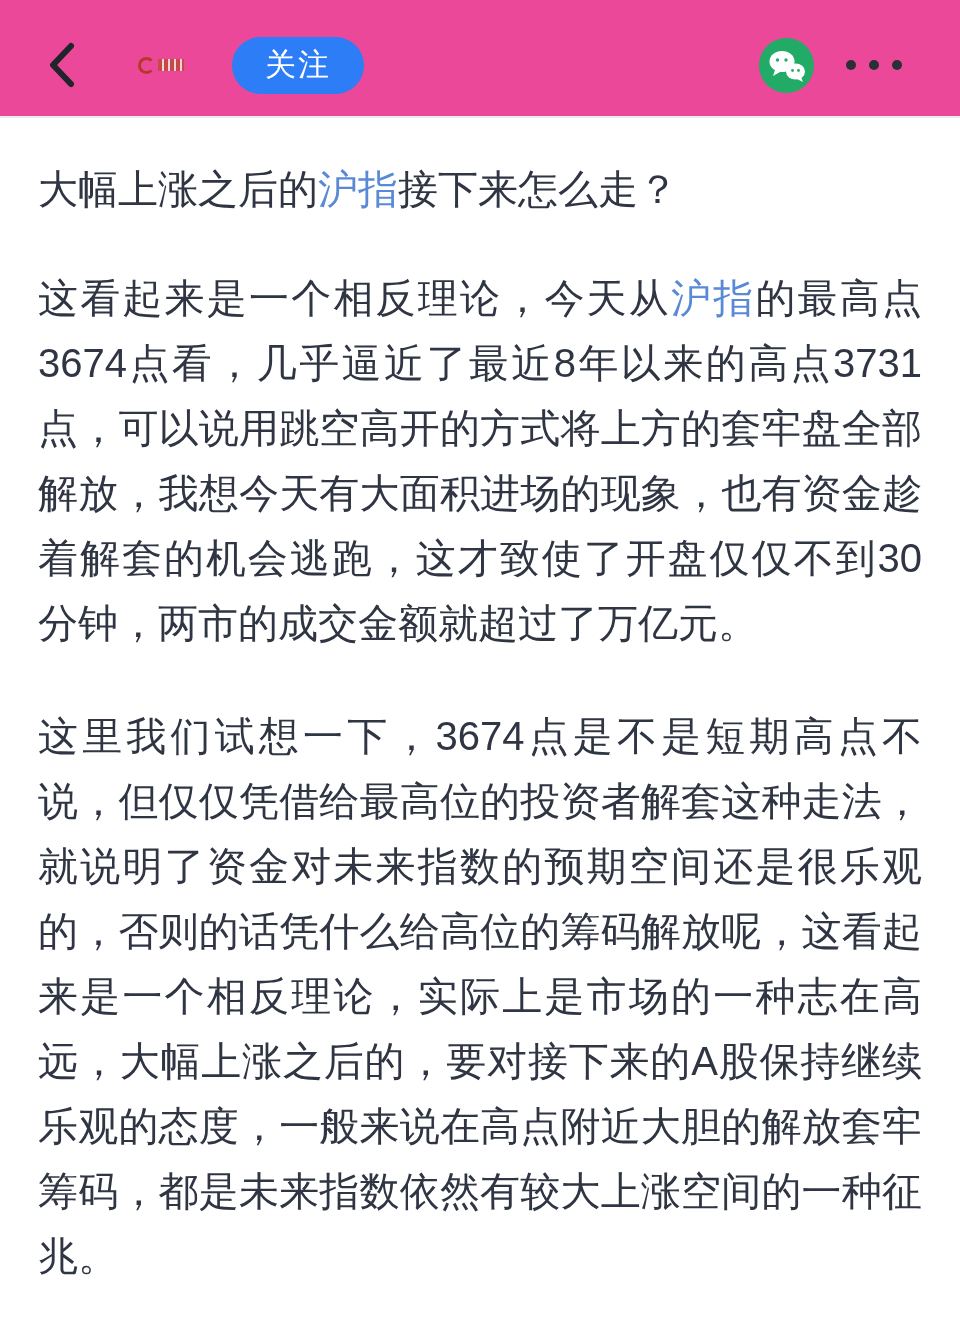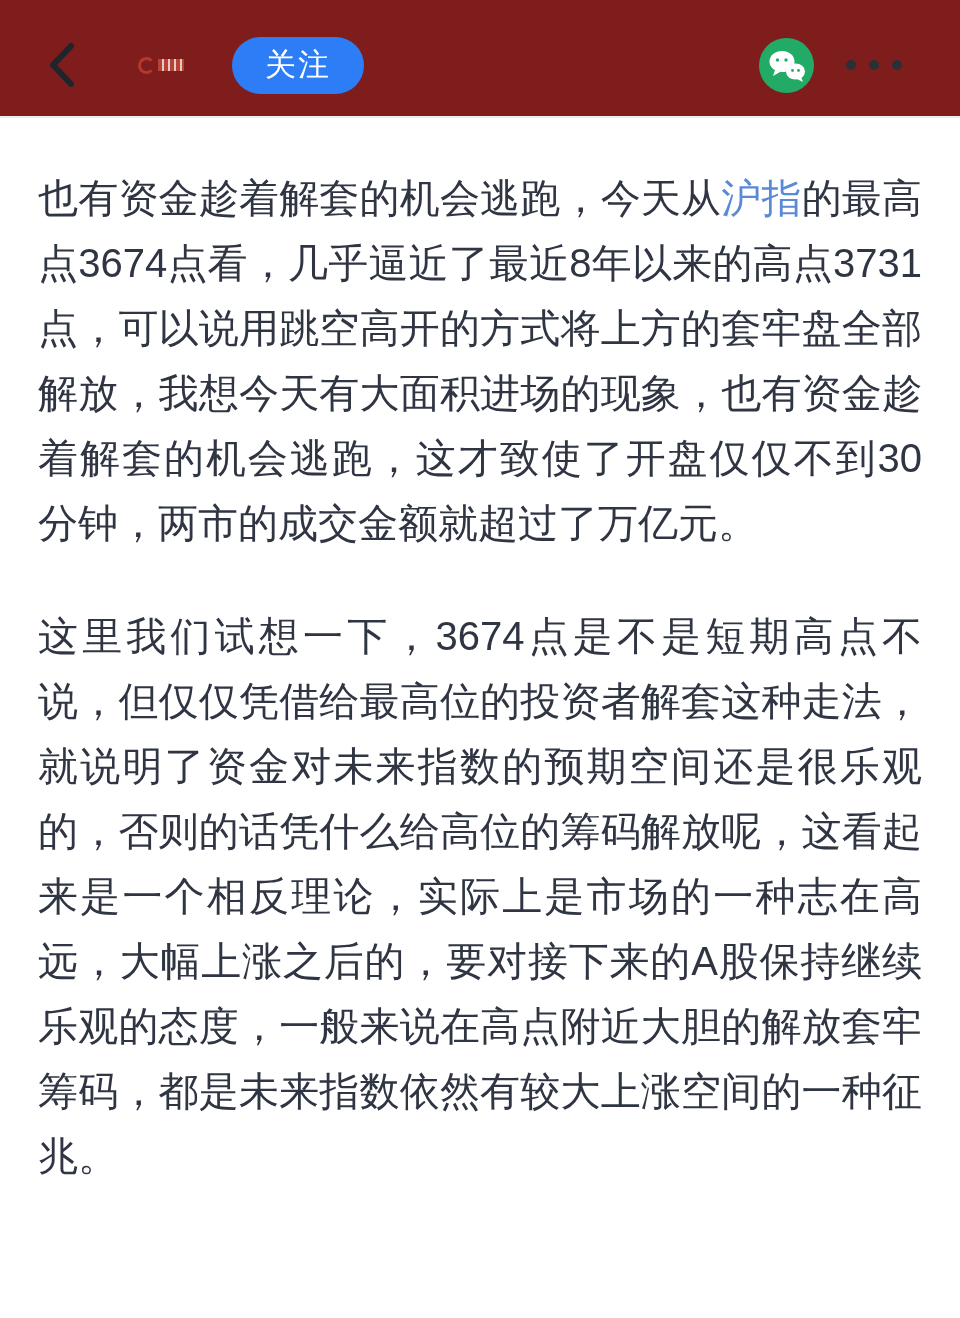--- a/index.html
+++ b/index.html
@@ -8,21 +8,21 @@
     width:960px; min-height:1318px;
     font-family:"Liberation Sans","DejaVu Sans",sans-serif;
     color:#2f3542;
   }
 
   
   .topbar {
     height:118px;
     display:flex; align-items:center;
     padding:14px 58px 0 46px;
-    background:#7f1d1d;
+    background:#ec4899;
     border-bottom:2px solid #ededed;
   }
   .back-btn { width:32px; height:46px; display:flex; align-items:center; cursor:pointer; }
   .logo {
     margin-left:60px; display:flex; align-items:center; height:24px;
   }
   .logo-c {
     width:17px; height:17px; border-radius:50%;
     border:3px solid #b8372a; border-right-color:transparent;
     display:inline-block;
@@ -99,18 +99,19 @@
   <div class="more-btn">
     <span class="dot"></span>
     <span class="dot"></span>
     <span class="dot"></span>
   </div>
 
 </header>
 
 <main class="content">
 
+  <h1 class="article-title"><span>大幅上涨之后的</span><span class="inline-link">沪指</span><span>接下来怎么走？</span></h1>
 
-  <p class="para"><span>也有资金趁着解套的机会逃跑，今天从</span><span class="inline-link">沪指</span><span>的最高点3674点看，几乎逼近了最近8年以来的高点3731点，可以说用跳空高开的方式将上方的套牢盘全部解放，我想今天有大面积进场的现象，也有资金趁着解套的机会逃跑，这才致使了开盘仅仅不到30分钟，两市的成交金额就超过了万亿元。</span></p>
+  <p class="para"><span>这看起来是一个相反理论，今天从</span><span class="inline-link">沪指</span><span>的最高点3674点看，几乎逼近了最近8年以来的高点3731点，可以说用跳空高开的方式将上方的套牢盘全部解放，我想今天有大面积进场的现象，也有资金趁着解套的机会逃跑，这才致使了开盘仅仅不到30分钟，两市的成交金额就超过了万亿元。</span></p>
 
   <p class="para"><span>这里我们试想一下，3674点是不是短期高点不说，但仅仅凭借给最高位的投资者解套这种走法，就说明了资金对未来指数的预期空间还是很乐观的，否则的话凭什么给高位的筹码解放呢，这看起来是一个相反理论，实际上是市场的一种志在高远，大幅上涨之后的，要对接下来的A股保持继续乐观的态度，一般来说在高点附近大胆的解放套牢筹码，都是未来指数依然有较大上涨空间的一种征兆。</span></p>
 
 </main>
 
 </body></html>

